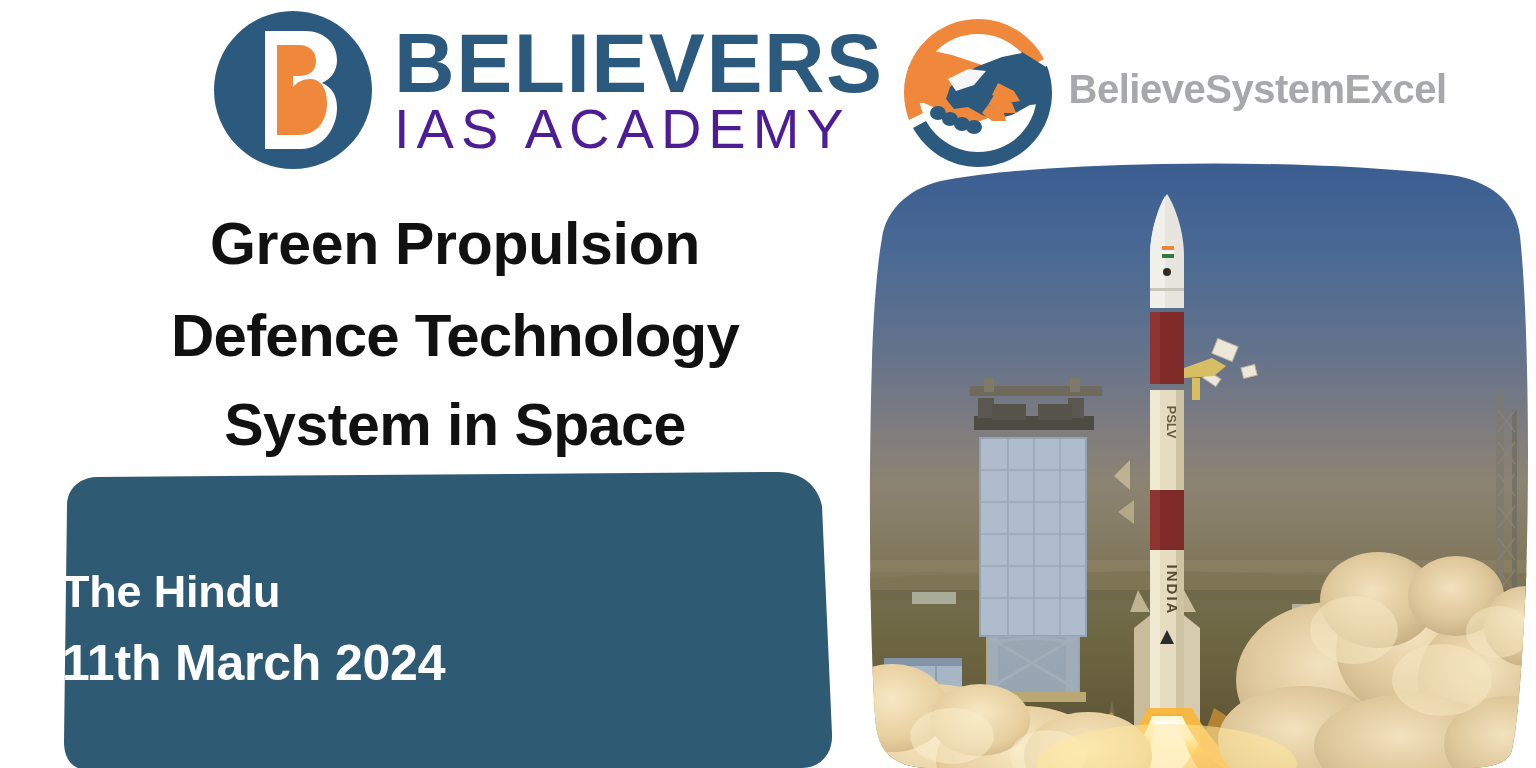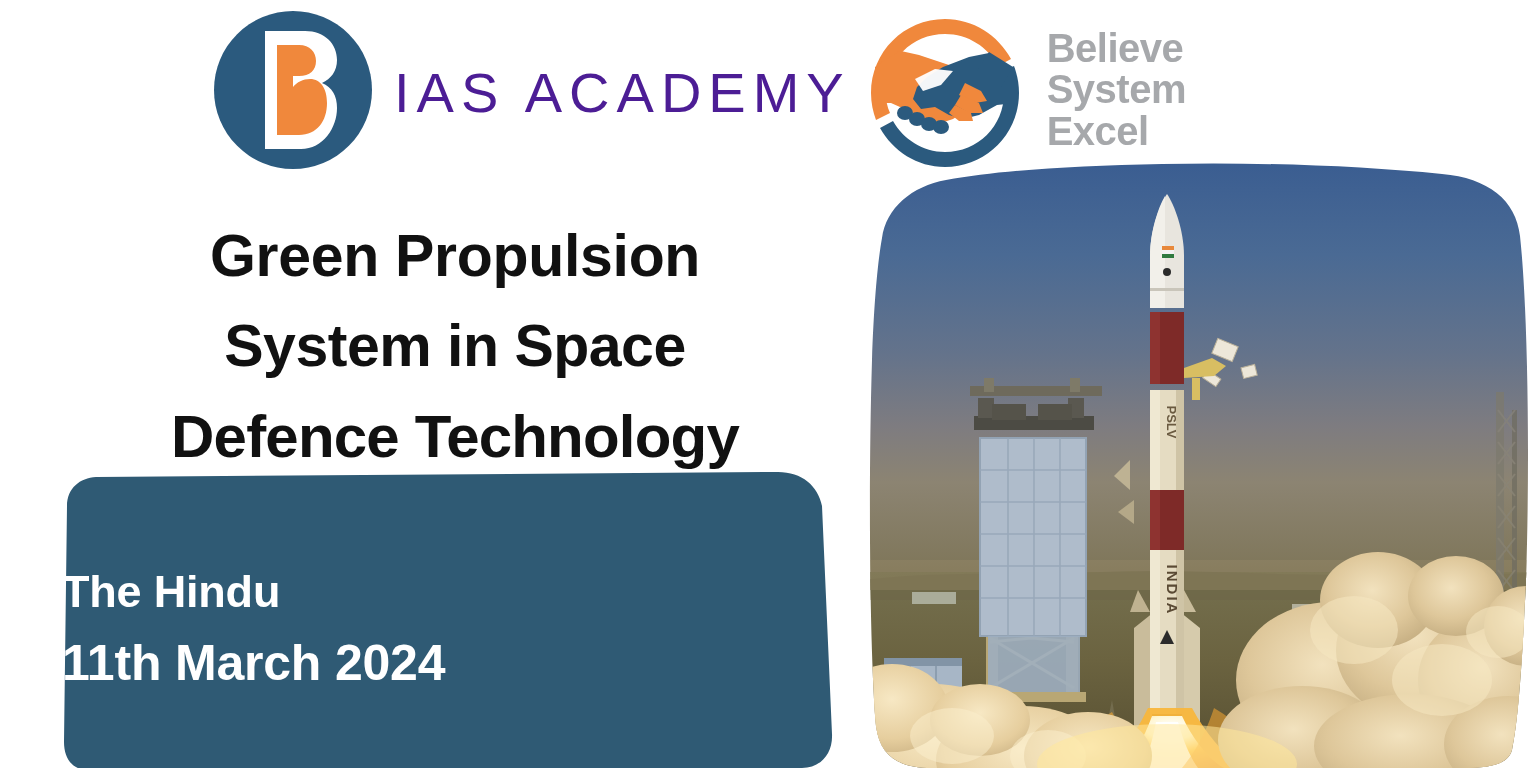--- a/index.html
+++ b/index.html
@@ -38,28 +38,28 @@
   }
   .ias-academy{
     font-size:56px;line-height:1.0;color:#4c1d95;font-weight:500;
     letter-spacing:7px;white-space:nowrap;margin-top:2px;
     font-family:"Liberation Sans", sans-serif;
   }
   .handshake{
     flex:0 0 auto;width:176px;height:166px;margin-left:6px;position:relative;
   }
   .tagline{
-    flex:0 0 auto;margin-left:14px;display:flex;flex-direction:column;
+    flex:0 0 auto;margin-left:3px;display:flex;flex-direction:row;
     justify-content:space-between;color:#A6A8AB;font-weight:bold;font-size:40px;
     line-height:1.04;letter-spacing:-0.5px;
   }
 
   
   .headline{
-    position:absolute;left:60px;top:212px;width:790px;
+    position:absolute;left:60px;top:200px;width:790px;
     text-align:center;
     font-size:59px;line-height:1.52;
     font-weight:bold;color:#111111;
     letter-spacing:-0.5px;
   }
   .headline .l{display:block;white-space:nowrap;}
   .headline .l1{letter-spacing:-0.3px;}
   .headline .l3{font-size:60px;letter-spacing:-0.8px;}
 
   
@@ -92,20 +92,21 @@
       <svg class="logo-b-white" viewBox="0 0 72 118">
         <path d="M0 0 H40 C60 0 72 13 72 29 C72 40 66 48 57 52 C67 56 72 65 72 77
                  C72 97 58 118 36 118 H0 Z" fill="#ffffff"></path>
         <path d="M12 14 H34 C45 14 51 21 51 30 C51 39 45 45 34 45 H28 V56
                  C32 51 38 48 45 48 C56 48 62 58 62 72 C62 90 52 104 34 104 H12 Z" fill="#F0883C"></path>
         <path d="M12 14 H20 V104 H12 Z" fill="#F0883C"></path>
       </svg>
     </div>
 
     <div class="logo-wordmark">
+      <div class="believers">BELIEVERS</div>
       <div class="ias-academy">IAS ACADEMY</div>
     </div>
 
     <div class="handshake">
       <svg viewBox="0 0 176 166" width="176" height="166">
 
         <path d="M88 12 C47 12 14 45 14 86 C14 96 16 105 19 113
                  L33 106 C30 100 29 93 29 86 C29 53 55 27 88 27
                  C111 27 131 40 141 59 L154 52 C141 28 116 12 88 12 Z" fill="#F0883C"></path>
 
@@ -136,22 +137,22 @@
 
     <div class="tagline">
       <span>Believe</span>
       <span>System</span>
       <span>Excel</span>
     </div>
   </div>
 
   <div class="headline">
     <span class="l l1">Green Propulsion</span>
+    <span class="l l3">Defence Technology</span>
     <span class="l l2">System in Space</span>
-    <span class="l l3">Defence Technology</span>
   </div>
 
   <div class="source-panel">
     <svg width="772" height="300" viewBox="0 0 772 300">
       <path d="M5 36 C5 18 18 8 34 7
                L716 2 C740 2 756 16 760 36
                L770 264 C771 284 758 298 740 298
                L26 300 C10 300 2 288 2 272 Z" fill="#2F5A74"></path>
     </svg>
     <div class="source-text">

